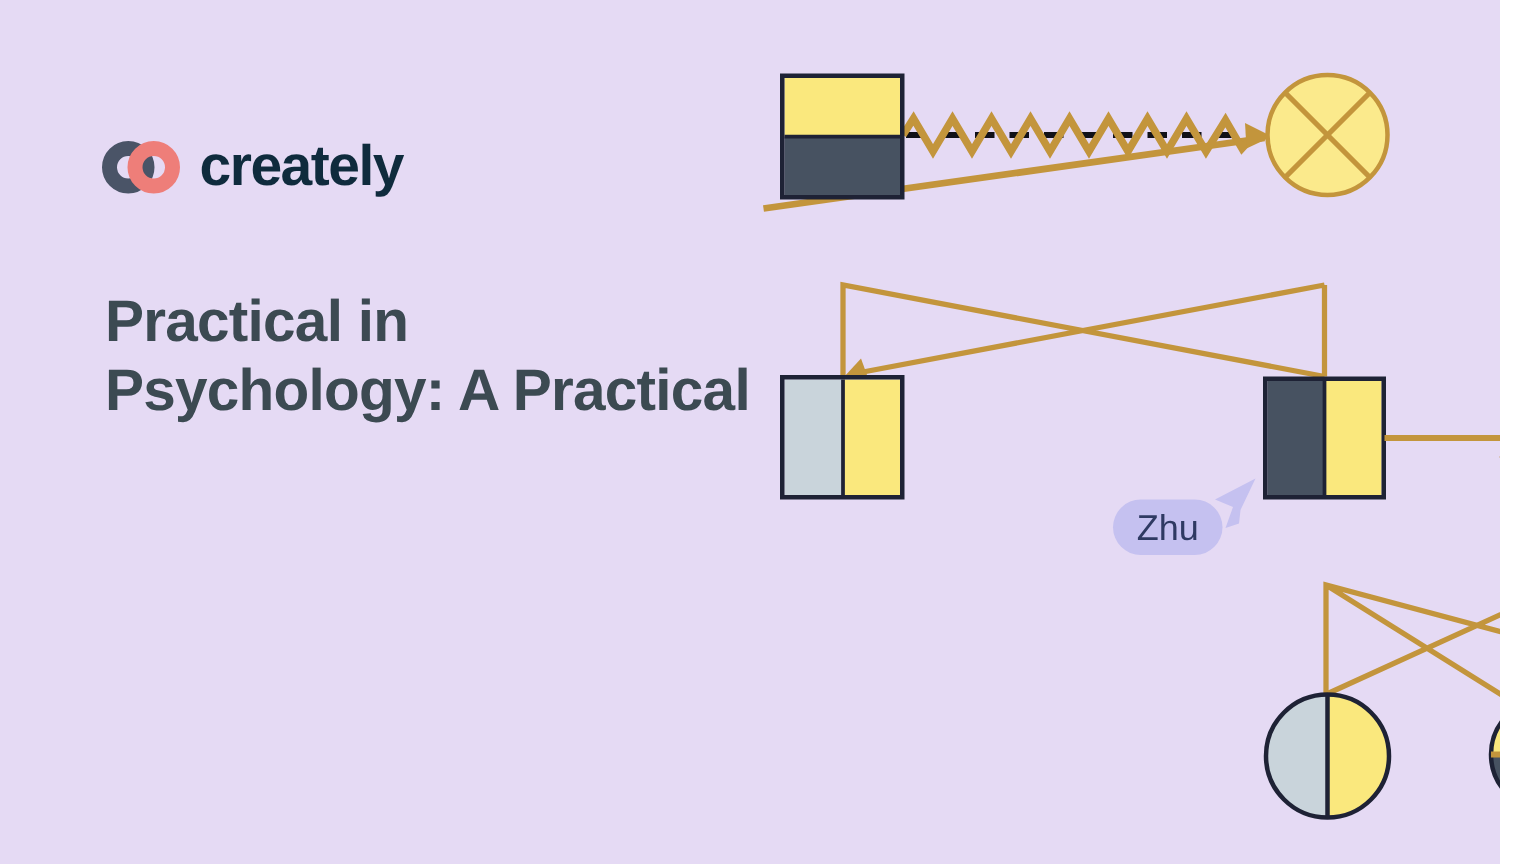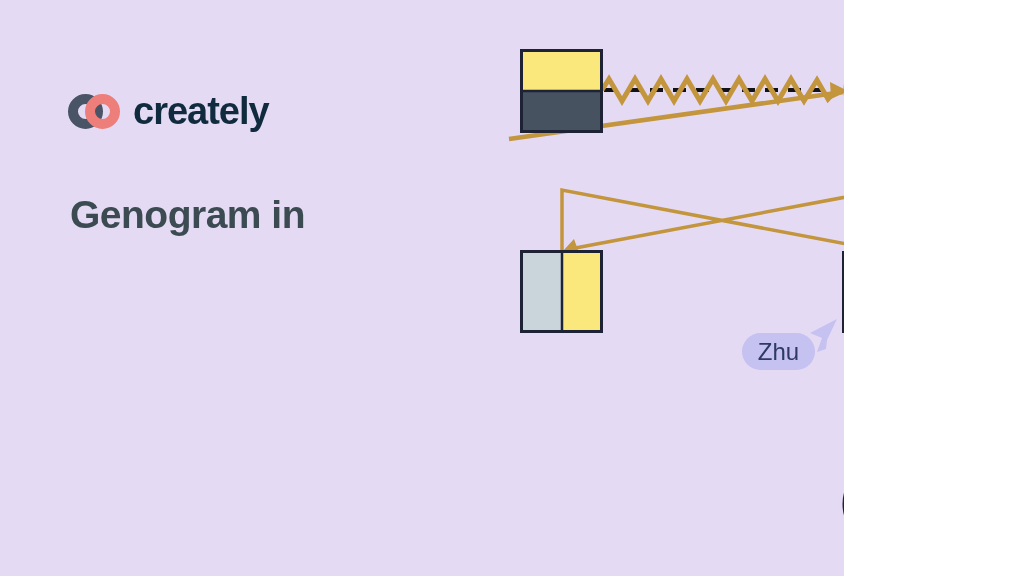--- a/index.html
+++ b/index.html
@@ -1,18 +1,18 @@
 <!DOCTYPE html>
 <html style="--background: #E5DAF4; --title-text: #3C4A52; --logo-text: #0F2B3D; --logo-ring-dark: #4A5467; --logo-ring-coral: #EE7E79; --gold: #C3953C; --yellow: #FAE87D; --yellow-light: #FBEA8C; --slate: #475261; --gray-blue: #C9D4DB; --shape-border: #1E2235; --dash-black: #111118; --cursor-purple: #C5C1F0; --cursor-text: #2F3A63;"><head>
 <meta charset="utf-8">
 <style>
   * { margin:0; padding:0; box-sizing:border-box; }
   html,body { width:1024px; height:576px; }
   .page {
-    position:relative; width:844px; height:576px;
+    position:relative; width:1000px; height:576px;
     background:var(--background); overflow:hidden;
     font-family:"Liberation Sans", sans-serif;
   }
   
   .logo { position:absolute; left:68px; top:94px; display:flex; align-items:center; gap:13px; }
   .logo-mark { position:relative; width:52px; height:35px; }
   .ring { position:absolute; top:0; width:35px; height:35px; border-radius:50%; }
   .ring.dark  { left:0;  border:10px solid var(--logo-ring-dark); }
   .ring.coral { left:17px; border:10px solid var(--logo-ring-coral); }
   .logo-text {
@@ -48,21 +48,22 @@
 
   <div class="logo">
     <div class="logo-mark">
       <div class="ring dark"></div>
       <div class="ring coral"></div>
     </div>
     <div class="logo-text">creately</div>
   </div>
 
   <h1 class="title">
-    <div>Genogram in</div>
+    <div>Practical in</div>
+    <div>Psychology: A Practical</div>
   </h1>
 
   <svg class="genogram" viewBox="0 0 1024 576">
 
     <g>
       <line x1="509" y1="139" x2="843" y2="92" class="st-gold" stroke-width="4.5"></line>
       <line x1="604" y1="90" x2="834" y2="90" class="st-dash" stroke-width="4" stroke-dasharray="13 10"></line>
       <polyline class="st-gold" stroke-width="5" points="602,90 609,79 622,101 635,79 648,101 661,79 674,101 687,79 700,101 713,79 726,101 739,79 752,101 765,79 778,101 791,79 804,101 817,80 828,99 838,88"></polyline>
       <polygon points="848,91 830,82 831,99" class="f-gold"></polygon>
       <rect x="523" y="52" width="77" height="39" class="f-yellow"></rect>

